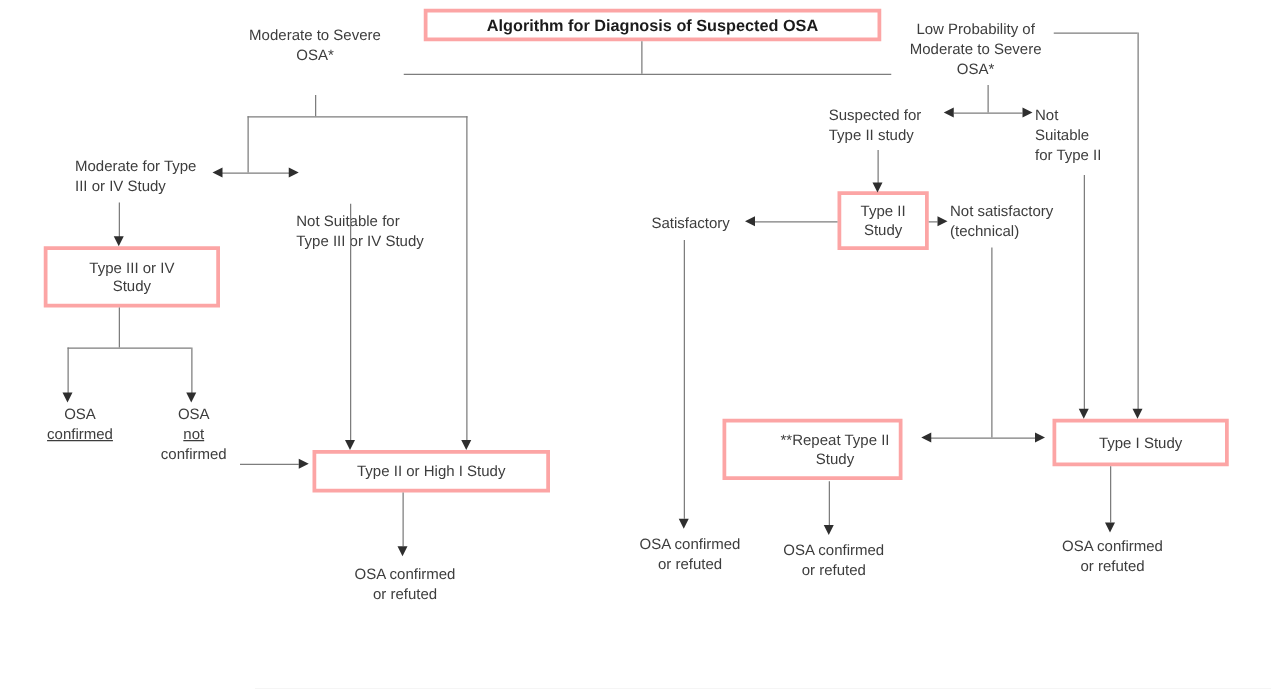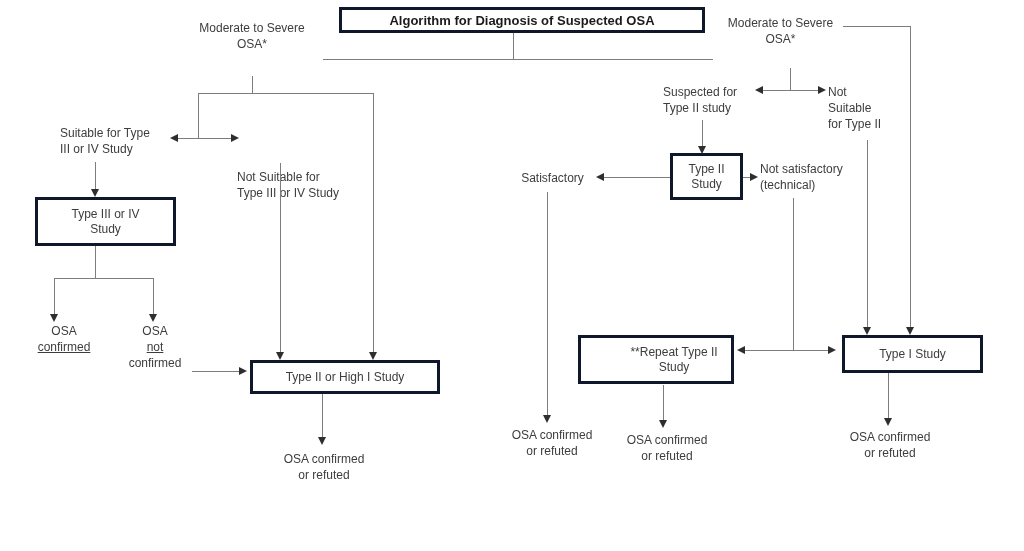--- a/index.html
+++ b/index.html
@@ -4,21 +4,21 @@
 <style>
   html,body{margin:0;padding:0;background:#e8e8e8;}
   #stage{
     position:relative;width:1024px;height:551px;background:#ffffff;
     font-family:"Liberation Sans", sans-serif;overflow:hidden;
   }
   .lbl{position:absolute;color:#3d3d3d;font-size:12px;line-height:16px;}
   .lbl.center{text-align:center;}
   .lbl .u{text-decoration:underline;}
   .node{
-    position:absolute;box-sizing:border-box;border:3px solid #0f172a;background:#fff;
+    position:absolute;box-sizing:border-box;border:3px solid #fca5a5;background:#fff;
     display:flex;flex-direction:column;align-items:center;justify-content:center;
     color:#3d3d3d;font-size:12px;line-height:15px;text-align:center;
   }
   .node.title{font-weight:bold;font-size:13px;color:#1b1b1b;}
   .node.footnote{border-width:2px;font-weight:bold;font-size:11.5px;color:#1b1b1b;}
   .hl{position:absolute;height:1px;background:#7d7d7d;}
   .vl{position:absolute;width:1px;background:#7d7d7d;}
   .ah{position:absolute;width:0;height:0;}
   .ah.down{border-left:4px solid transparent;border-right:4px solid transparent;border-top:8px solid #2e2e2e;}
   .ah.left{border-top:4px solid transparent;border-bottom:4px solid transparent;border-right:8px solid #2e2e2e;}
@@ -32,26 +32,27 @@
   <div class="node title" style="left:339px;top:7px;width:366px;height:26px;">
     <div>Algorithm for Diagnosis of Suspected OSA</div>
   </div>
 
   <div class="lbl center" style="left:172px;top:20px;width:160px;">
     <div>Moderate to Severe</div>
     <div>OSA*</div>
   </div>
 
   <div class="lbl center" style="left:703px;top:15px;width:155px;">
+    <div>Low Probability of</div>
     <div>Moderate to Severe</div>
     <div>OSA*</div>
   </div>
 
   <div class="lbl" style="left:60px;top:125px;width:118px;">
-    <div>Suitable for Type</div>
+    <div>Moderate for Type</div>
     <div>III or IV Study</div>
   </div>
 
   <div class="lbl" style="left:237px;top:125px;width:128px;margin-top:44px;">
     <div>Not Suitable for</div>
     <div>Type III or IV Study</div>
   </div>
 
   <div class="lbl center" style="left:26px;top:323px;width:76px;">
     <div>OSA</div>
@@ -111,21 +112,21 @@
 
   <div class="node" style="left:670px;top:153px;width:73px;height:47px;">
     <div>Type II</div>
     <div>Study</div>
   </div>
 
   <div class="node" style="left:250px;top:360px;width:190px;height:34px;">
     <div>Type II or High I Study</div>
   </div>
 
-  <div class="node" style="left:578px;top:335px;width:156px;height:49px;padding-left:36px;">
+  <div class="node" style="left:578px;top:335px;width:144px;height:49px;padding-left:36px;">
     <div>**Repeat Type II</div>
     <div>Study</div>
   </div>
 
   <div class="node" style="left:842px;top:335px;width:141px;height:38px;">
     <div>Type I Study</div>
   </div>
 
 
   <div class="vl" style="left:513px;top:33px;height:26px;"></div>

